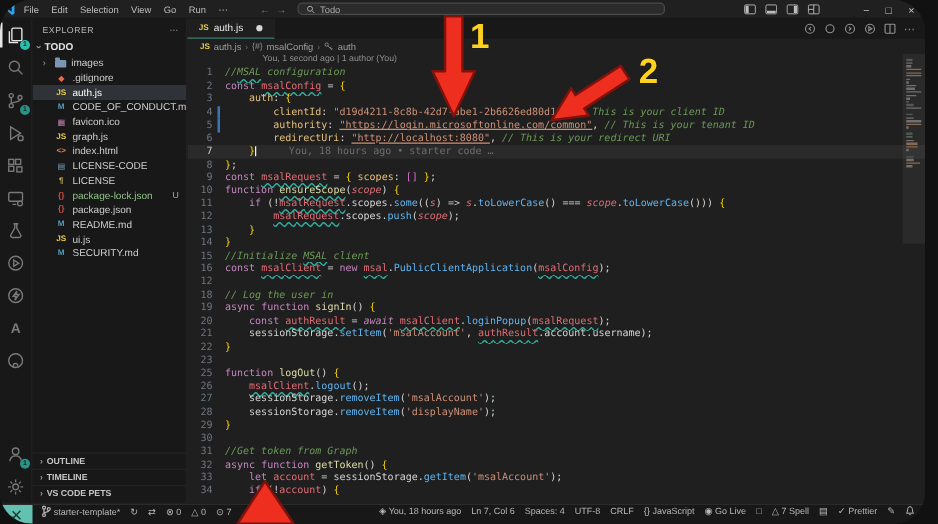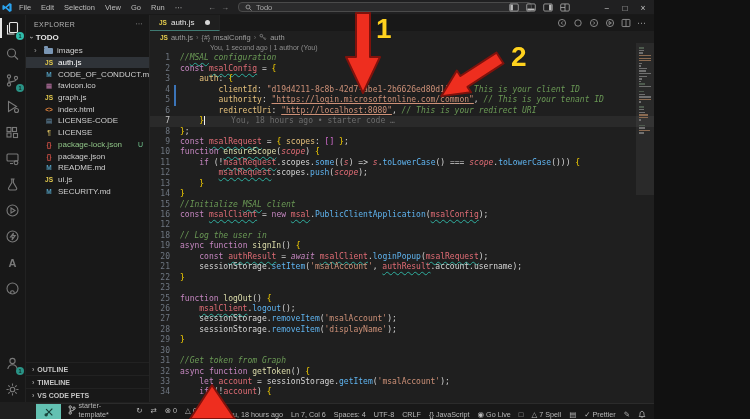--- a/index.html
+++ b/index.html
@@ -1,17 +1,17 @@
 <!DOCTYPE html>
 <html><head>
 <meta charset="utf-8">
 <style>
   html,body{margin:0;padding:0;background:#111;}
-  .app{position:relative;width:654px;height:419px;background:#1f1f1f;overflow:hidden;
-       font-family:"Liberation Sans","DejaVu Sans",sans-serif;color:#cccccc;-webkit-font-smoothing:antialiased;}
+  .app{position:relative;width:740px;height:419px;background:#1f1f1f;overflow:hidden;
+       font-family:"Liberation Sans","DejaVu Sans",sans-serif;color:#cccccc;border-radius:25px;-webkit-font-smoothing:antialiased;}
   
   .titlebar{position:relative;height:15px;background:#202021;display:flex;align-items:center;
             font-size:7.5px;color:#bdbdbd;border-bottom:1px solid #191919;box-sizing:border-box;}
   .logo{width:14px;display:flex;justify-content:center;}
   .menus{display:flex;}
   .menu-item{padding:0 5px;cursor:default;}
   .nav-arrow{position:absolute;top:0;height:15px;line-height:15px;color:#8a8a8a;font-size:8px;}
   .nav-back{left:208px;} .nav-fwd{left:221px;}
   .cmd{position:absolute;left:238px;top:2px;width:294px;height:10px;background:#2b2b2c;border:1px solid #4a4a4a;
        border-radius:4px;display:flex;align-items:center;gap:4px;padding-left:6px;color:#a9a9a9;box-sizing:border-box;}
@@ -71,21 +71,21 @@
   .tk-s{color:#ce9178}.tk-m{color:#5fb4f0}.tk-f{color:#dcdcaa}
   .tk-c{color:#6a9955;font-style:italic}.tk-b1{color:#ffd700}.tk-b2{color:#da70d6}
   .it{font-style:italic}
   .wv{text-decoration-line:underline;text-decoration-style:wavy;text-decoration-color:#2faf9f;text-underline-offset:1.5px;}
   .lnk{text-decoration:underline;}
   .minimap{position:absolute;top:3px;right:2px;width:14px;}
   .mmbar{height:1.4px;margin:1.2px 0 1.2px 1px;background:#6f6f6f;}
   .mm-slider{position:absolute;top:0;right:0;width:18px;height:152px;background:rgba(255,255,255,.05);}
   
   .statusbar{position:absolute;left:0;right:0;bottom:0;height:16px;background:#181818;border-top:1px solid #2b2b2b;
-             display:flex;align-items:flex-end;font-size:7.2px;color:#b8b8b8;box-sizing:border-box;margin-left:36px;}
+             display:flex;align-items:flex-start;font-size:7.2px;color:#b8b8b8;box-sizing:border-box;}
   .remote-chip{width:26px;height:100%;background:#63c1b2;display:flex;align-items:center;justify-content:center;}
   .sb-left{display:flex;align-items:center;gap:8px;padding-left:7px;}
   .sb-right{margin-left:auto;display:flex;align-items:center;gap:8px;padding-right:8px;white-space:nowrap;}
   .sb-item{display:flex;align-items:center;gap:2px;}
   .sb-ico{font-size:7.5px;color:#b8b8b8;display:inline-flex;align-items:center;}
   
   .arrows{position:absolute;inset:0;pointer-events:none;z-index:60;}
   svg.icon{display:block;}
 </style>
 </head>
@@ -252,20 +252,24 @@
       </div>
       <div class="sb-root">
         <span class="chev">›</span>
         <span>TODO</span>
       </div>
       <div class="filelist">
           <div class="frow">
             <span class="twisty">›</span>
             <span class="ficon-folder"></span>
             <span>images</span>
+          </div>
+          <div class="frow">
+            <span class="ficon" style="color: rgb(232, 105, 79);">◆</span>
+            <span>.gitignore</span>
           </div>
           <div class="frow sel">
             <span class="ficon" style="color: rgb(230, 205, 78);">JS</span>
             <span>auth.js</span>
           </div>
           <div class="frow">
             <span class="ficon" style="color: rgb(81, 154, 186);">M</span>
             <span>CODE_OF_CONDUCT.md</span>
           </div>
           <div class="frow">

